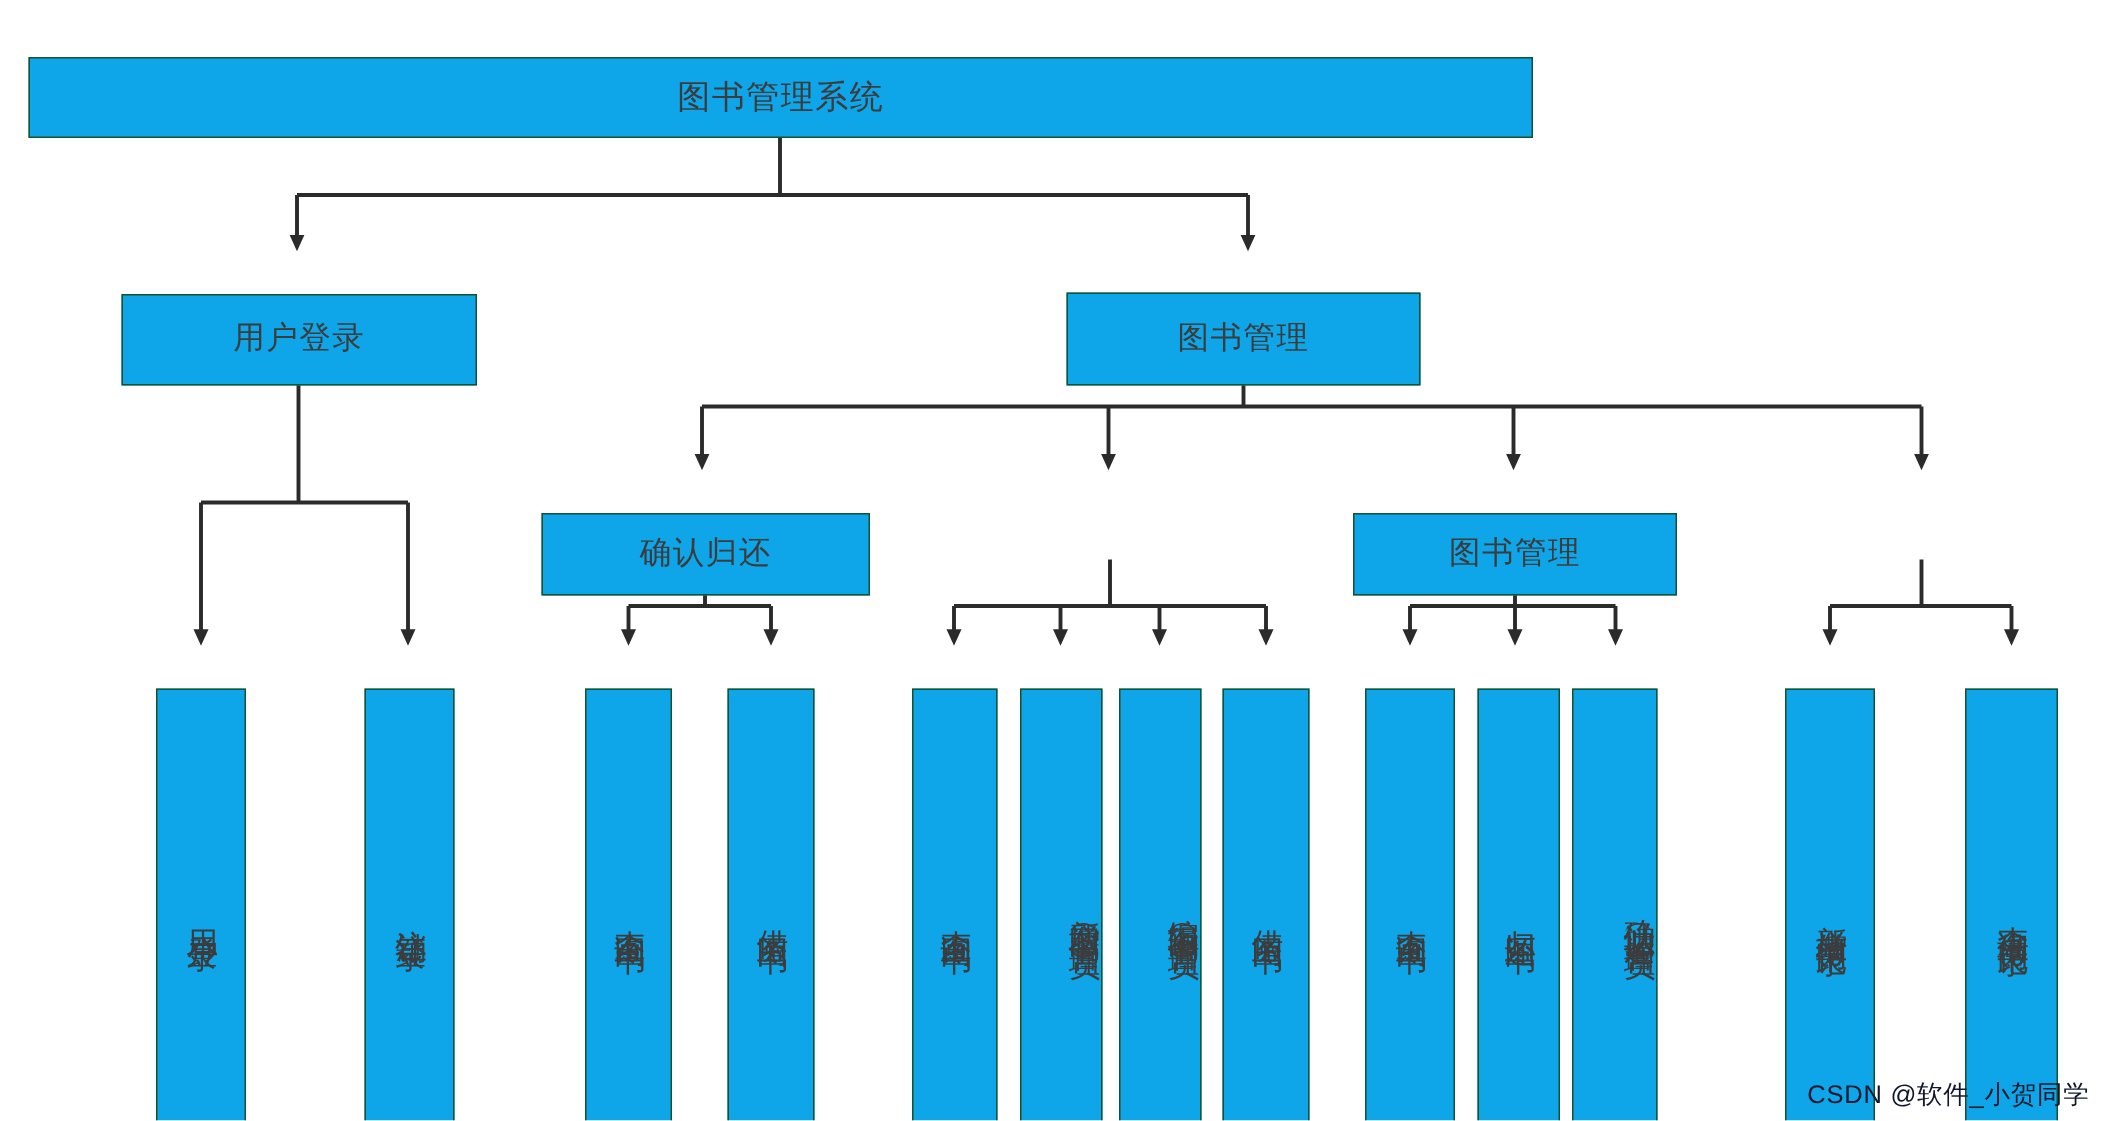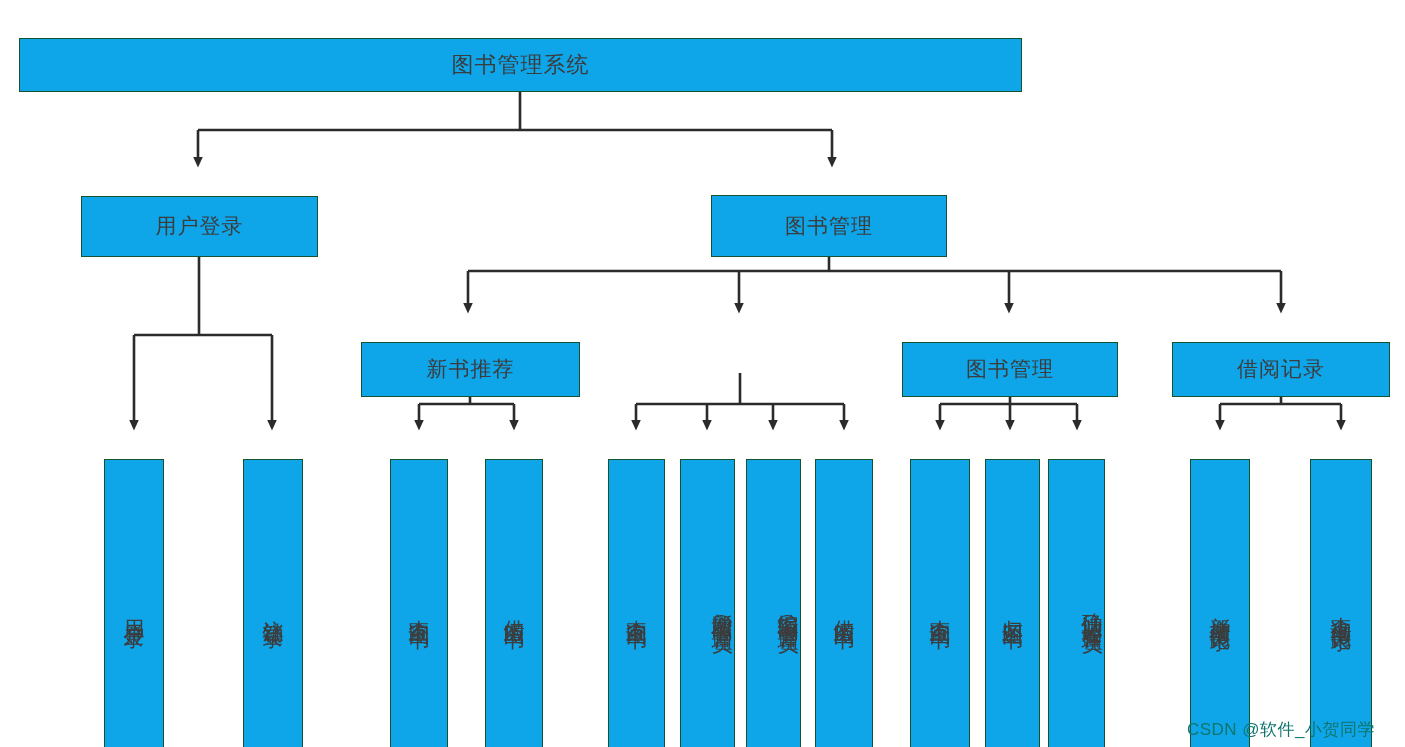--- a/index.html
+++ b/index.html
@@ -61,24 +61,24 @@
     justify-content: center;
   }
   .vtext {
     writing-mode: vertical-rl;
     text-orientation: upright;
     display: block;
     white-space: nowrap;
   }
   .watermark {
     position: absolute;
-    right: 30px;
+    right: 12px;
     bottom: 6px;
     font-size: 17px;
-    color: #0f766e;
+    color: #0f172a;
     letter-spacing: 0.5px;
     white-space: nowrap;
   }
 </style>
 </head>
 <body>
 
 <div id="canvas">
 
   <svg id="wires" viewBox="0 0 1405 747">
@@ -136,28 +136,25 @@
   </div>
 
   <div class="node h" style="left:81px; top:172px; width:237px; height:61px;">
     <span>用户登录</span>
   </div>
   <div class="node h" style="left:711px; top:171px; width:236px; height:62px;">
     <span>图书管理</span>
   </div>
 
   <div class="node h" style="left:361px; top:318px; width:219px; height:55px;">
-    <span>新书推荐</span>
+    <span>确认归还</span>
   </div>
   <div class="node h" style="left:902px; top:318px; width:216px; height:55px;">
     <span>图书管理</span>
   </div>
-  <div class="node h" style="left:1172px; top:318px; width:218px; height:55px;">
-    <span>借阅记录</span>
-  </div>
 
   <div class="node v center" style="left:104px; top:435px; width:60px; height:300px;">
     <span class="vtext">用户登录</span>
   </div>
   <div class="node v center" style="left:243px; top:435px; width:60px; height:300px;">
     <span class="vtext">注销登录</span>
   </div>
 
   <div class="node v center" style="left:390px; top:435px; width:58px; height:300px;">
     <span class="vtext">查询图书</span>

